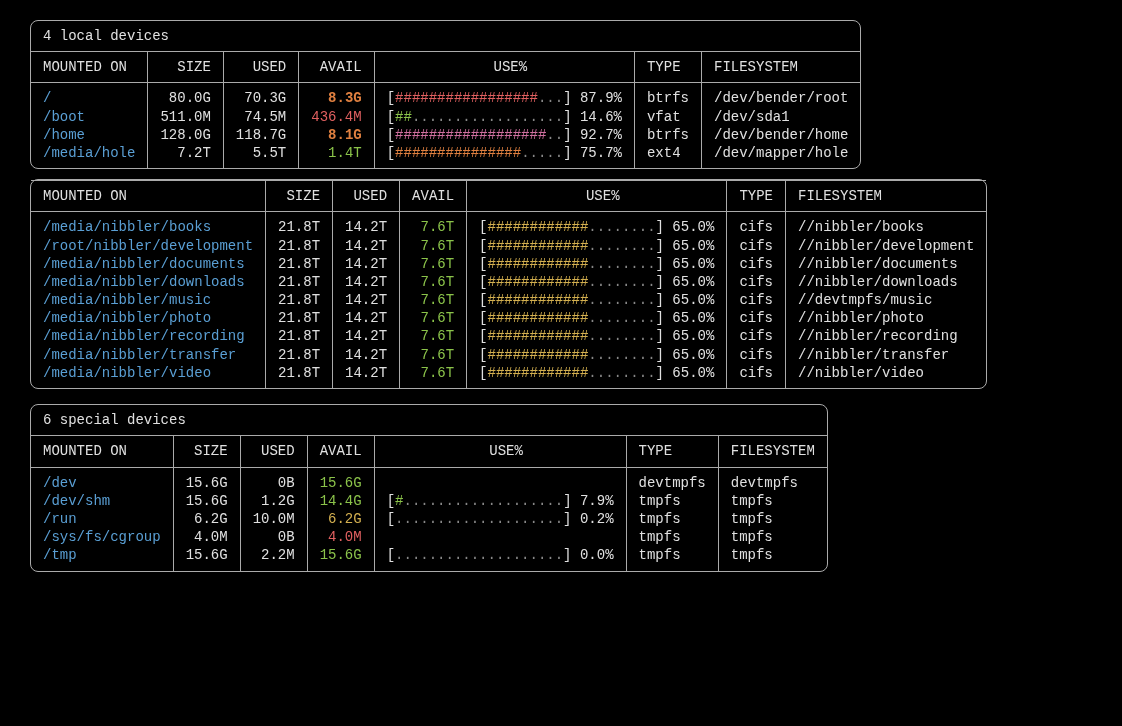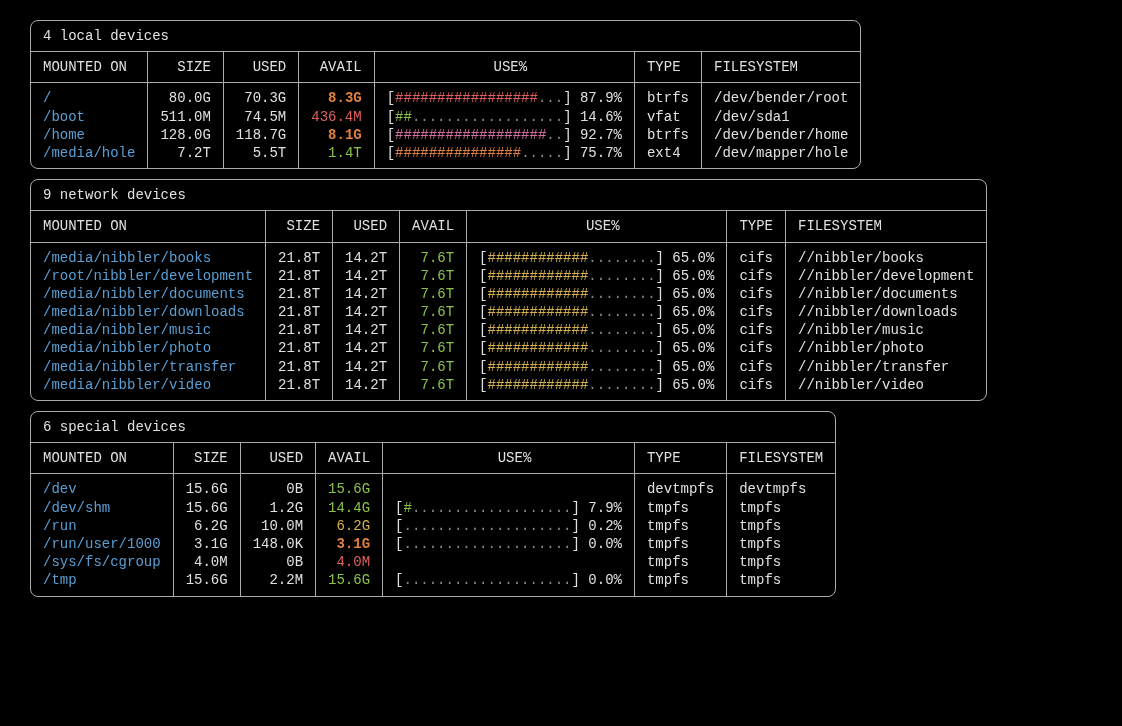--- a/index.html
+++ b/index.html
@@ -112,21 +112,21 @@
               <td class="mount">/media/hole</td>
               <td class="num">7.2T</td>
               <td class="num">5.5T</td>
               <td class="num avail-green">1.4T</td>
               <td class="usecell"><span class="bracket">[</span><span class="bar-orange">###############</span><span class="dots">.....</span><span class="bracket">]</span><span>   </span><span class="pct">75.7%</span></td>
               <td>ext4</td>
               <td>/dev/mapper/hole</td>
             </tr>
           </tbody>
         </table></div></div>
-    <div><div class="group"><div class="group-title">9 network devices</div><table>
+    <div><div class="group"><table>
           <thead>
             <tr>
               <th>MOUNTED ON</th>
               <th class="num">SIZE</th>
               <th class="num">USED</th>
               <th class="num">AVAIL</th>
               <th class="center">USE%</th>
               <th>TYPE</th>
               <th>FILESYSTEM</th>
             </tr>
@@ -168,30 +168,39 @@
               <td>cifs</td>
               <td>//nibbler/downloads</td>
             </tr>
             <tr>
               <td class="mount">/media/nibbler/music</td>
               <td class="num">21.8T</td>
               <td class="num">14.2T</td>
               <td class="num avail-green">7.6T</td>
               <td class="usecell"><span class="bracket">[</span><span class="bar-yellow">############</span><span class="dots">........</span><span class="bracket">]</span><span>   </span><span class="pct">65.0%</span></td>
               <td>cifs</td>
-              <td>//nibbler/music</td>
+              <td>//devtmpfs/music</td>
             </tr>
             <tr>
               <td class="mount">/media/nibbler/photo</td>
               <td class="num">21.8T</td>
               <td class="num">14.2T</td>
               <td class="num avail-green">7.6T</td>
               <td class="usecell"><span class="bracket">[</span><span class="bar-yellow">############</span><span class="dots">........</span><span class="bracket">]</span><span>   </span><span class="pct">65.0%</span></td>
               <td>cifs</td>
               <td>//nibbler/photo</td>
+            </tr>
+            <tr>
+              <td class="mount">/media/nibbler/recording</td>
+              <td class="num">21.8T</td>
+              <td class="num">14.2T</td>
+              <td class="num avail-green">7.6T</td>
+              <td class="usecell"><span class="bracket">[</span><span class="bar-yellow">############</span><span class="dots">........</span><span class="bracket">]</span><span>   </span><span class="pct">65.0%</span></td>
+              <td>cifs</td>
+              <td>//nibbler/recording</td>
             </tr>
             <tr>
               <td class="mount">/media/nibbler/transfer</td>
               <td class="num">21.8T</td>
               <td class="num">14.2T</td>
               <td class="num avail-green">7.6T</td>
               <td class="usecell"><span class="bracket">[</span><span class="bar-yellow">############</span><span class="dots">........</span><span class="bracket">]</span><span>   </span><span class="pct">65.0%</span></td>
               <td>cifs</td>
               <td>//nibbler/transfer</td>
             </tr>
@@ -240,29 +249,20 @@
             <tr>
               <td class="mount">/run</td>
               <td class="num">6.2G</td>
               <td class="num">10.0M</td>
               <td class="num avail-yellow">6.2G</td>
               <td class="usecell"><span class="bracket">[</span><span class="bar-green"></span><span class="dots">....................</span><span class="bracket">]</span><span>    </span><span class="pct">0.2%</span></td>
               <td>tmpfs</td>
               <td>tmpfs</td>
             </tr>
             <tr>
-              <td class="mount">/run/user/1000</td>
-              <td class="num">3.1G</td>
-              <td class="num">148.0K</td>
-              <td class="num avail-orange">3.1G</td>
-              <td class="usecell"><span class="bracket">[</span><span class="bar-green"></span><span class="dots">....................</span><span class="bracket">]</span><span>    </span><span class="pct">0.0%</span></td>
-              <td>tmpfs</td>
-              <td>tmpfs</td>
-            </tr>
-            <tr>
               <td class="mount">/sys/fs/cgroup</td>
               <td class="num">4.0M</td>
               <td class="num">0B</td>
               <td class="num avail-red">4.0M</td>
               <td class="usecell"></td>
               <td>tmpfs</td>
               <td>tmpfs</td>
             </tr>
             <tr>
               <td class="mount">/tmp</td>

